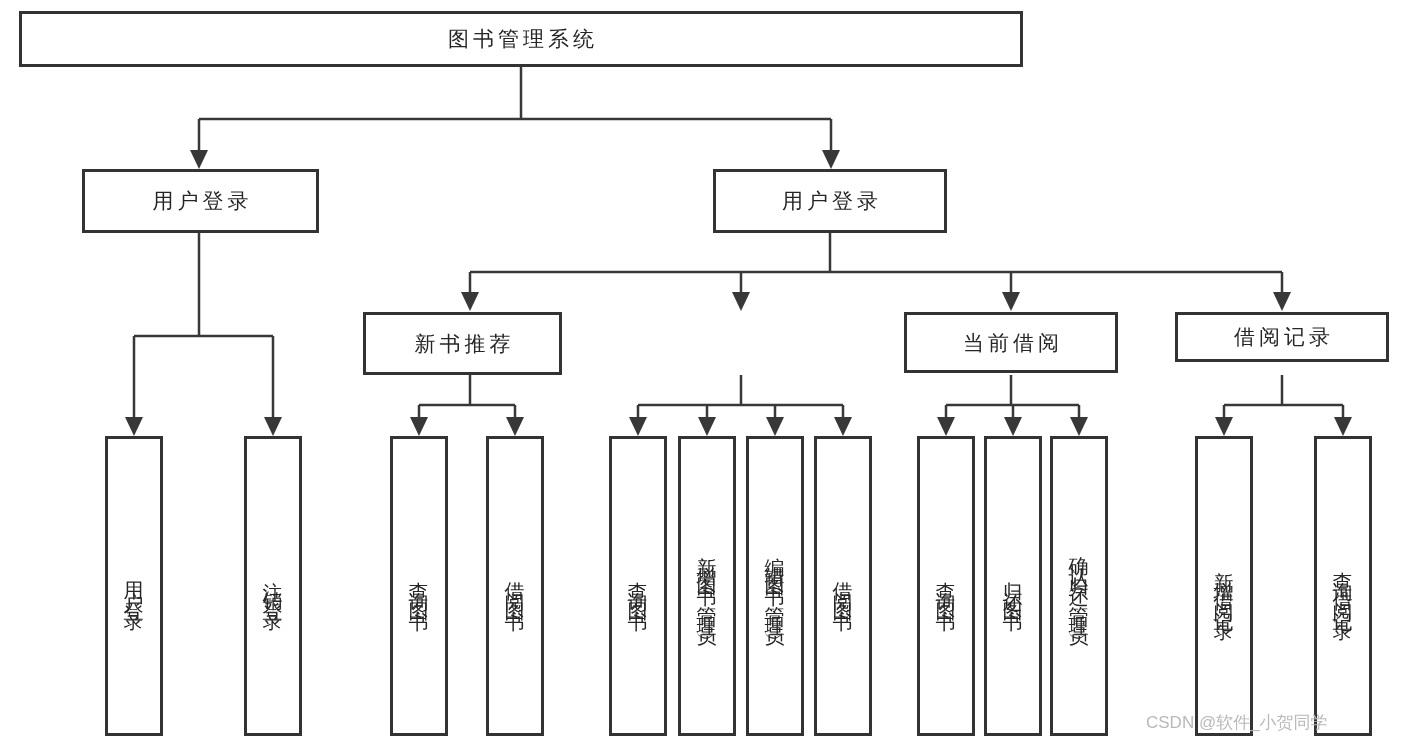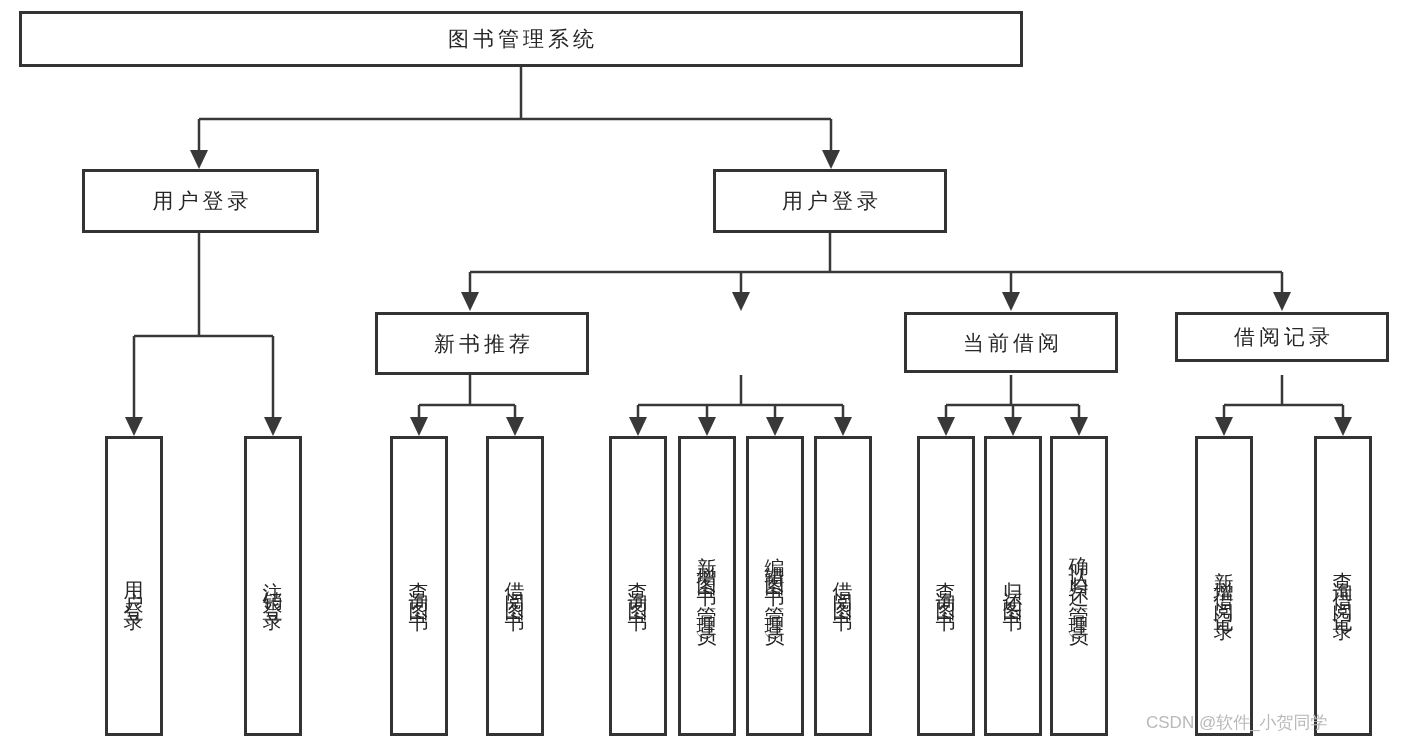--- a/index.html
+++ b/index.html
@@ -90,21 +90,21 @@
       <polygon points="1215,417 1233,417 1224,436"></polygon>
       <polygon points="1334,417 1352,417 1343,436"></polygon>
     </g>
   </svg>
 
   <div class="box hbox" style="left:19px;top:11px;width:1004px;height:56px">图书管理系统</div>
 
   <div class="box hbox" style="left:82px;top:169px;width:237px;height:64px">用户登录</div>
   <div class="box hbox" style="left:713px;top:169px;width:234px;height:64px">用户登录</div>
 
-  <div class="box hbox" style="left:375px;top:312px;width:214px;height:63px">新书推荐</div>
+  <div class="box hbox" style="left:363px;top:312px;width:199px;height:63px">新书推荐</div>
   <div class="box hbox" style="left:904px;top:312px;width:214px;height:61px">当前借阅</div>
   <div class="box hbox" style="left:1175px;top:312px;width:214px;height:50px">借阅记录</div>
 
   <div class="box vbox" style="left:105px;top:436px;width:58px;height:300px">用户登录</div>
   <div class="box vbox" style="left:244px;top:436px;width:58px;height:300px">注销登录</div>
 
   <div class="box vbox" style="left:390px;top:436px;width:58px;height:300px">查询图书</div>
   <div class="box vbox" style="left:486px;top:436px;width:58px;height:300px">借阅图书</div>
 
   <div class="box vbox" style="left:609px;top:436px;width:58px;height:300px">查询图书</div>

